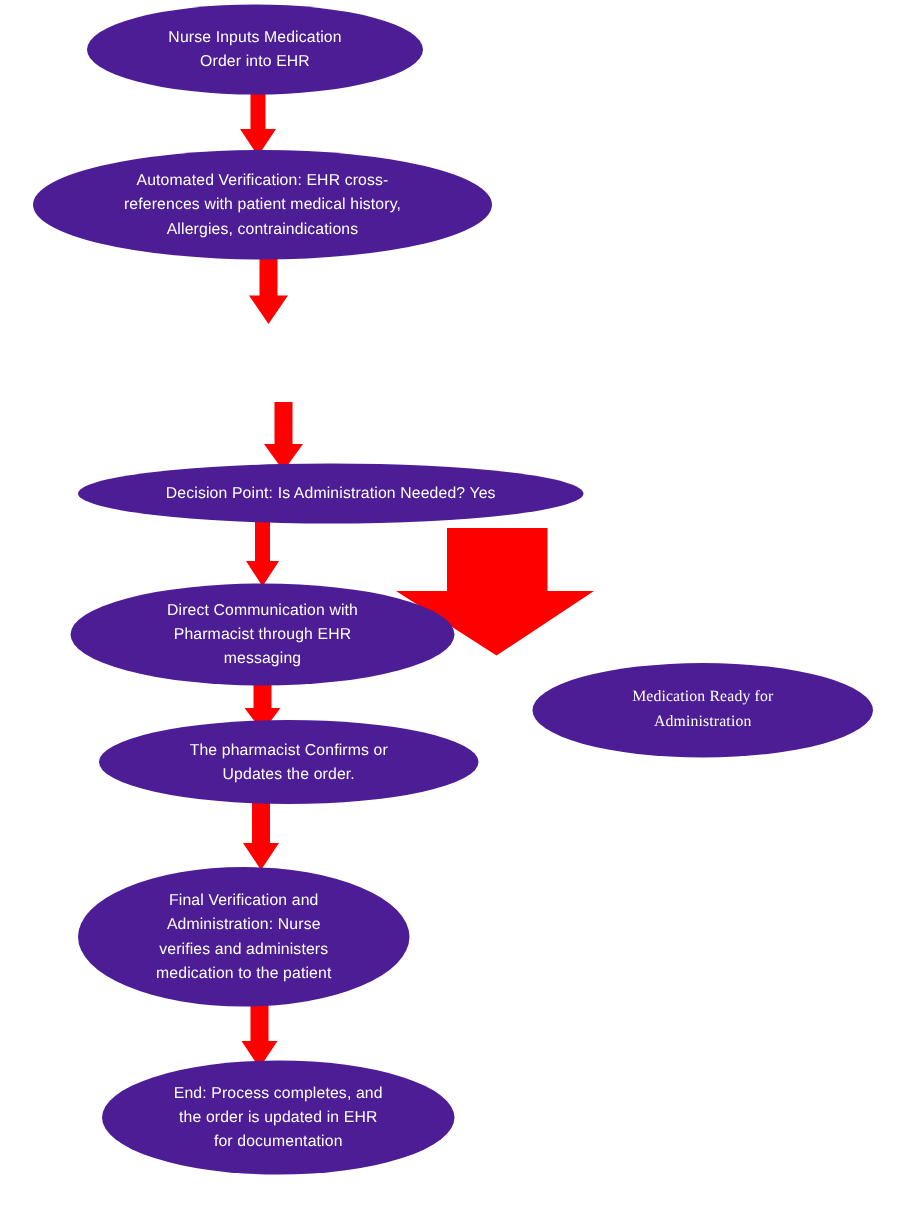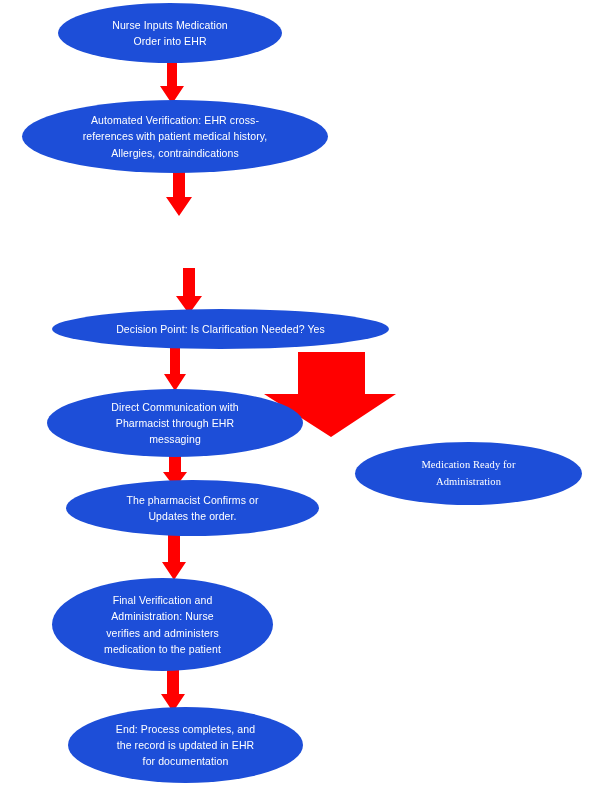--- a/index.html
+++ b/index.html
@@ -18,21 +18,21 @@
     width: 615px;
     height: 811px;
     background: #ffffff;
   }
   .node {
     position: absolute;
     display: flex;
     align-items: center;
     justify-content: center;
     box-sizing: border-box;
-    background: #1d4ed8;
+    background: #4c1d95;
     border-radius: 50%;
     color: #ffffff;
     text-align: center;
   }
   .node .node-label {
     display: block;
     width: 78%;
     font-size: 10.5px;
     line-height: 1.55;
     letter-spacing: 0.1px;
@@ -106,21 +106,21 @@
   </div>
 
   <div class="node" style="left:22px; top:100px; width:306px; height:73px;">
     <span class="node-label" style="width:74%;">Automated Verification: EHR cross-
 references with patient medical history,
 Allergies, contraindications</span>
   </div>
 
 
   <div class="node" style="left:52px; top:309px; width:337px; height:40px;">
-    <span class="node-label" style="width:80%;">Decision Point: Is Clarification Needed? Yes</span>
+    <span class="node-label" style="width:80%;">Decision Point: Is Administration Needed? Yes</span>
   </div>
 
   <div class="node" style="left:47px; top:389px; width:256px; height:68px;">
     <span class="node-label" style="width:72%;">Direct Communication with
 Pharmacist through EHR
 messaging</span>
   </div>
 
   <div class="node" style="left:66px; top:480px; width:253px; height:56px;">
     <span class="node-label" style="width:72%;">The pharmacist Confirms or
@@ -134,17 +134,17 @@
 
   <div class="node" style="left:52px; top:578px; width:221px; height:93px;">
     <span class="node-label" style="width:78%;">Final Verification and
 Administration: Nurse
 verifies and administers
 medication to the patient</span>
   </div>
 
   <div class="node" style="left:68px; top:707px; width:235px; height:76px;">
     <span class="node-label" style="width:78%;">End: Process completes, and
-the record is updated in EHR
+the order is updated in EHR
 for documentation</span>
   </div>
 
 </div>
 
 </body></html>

